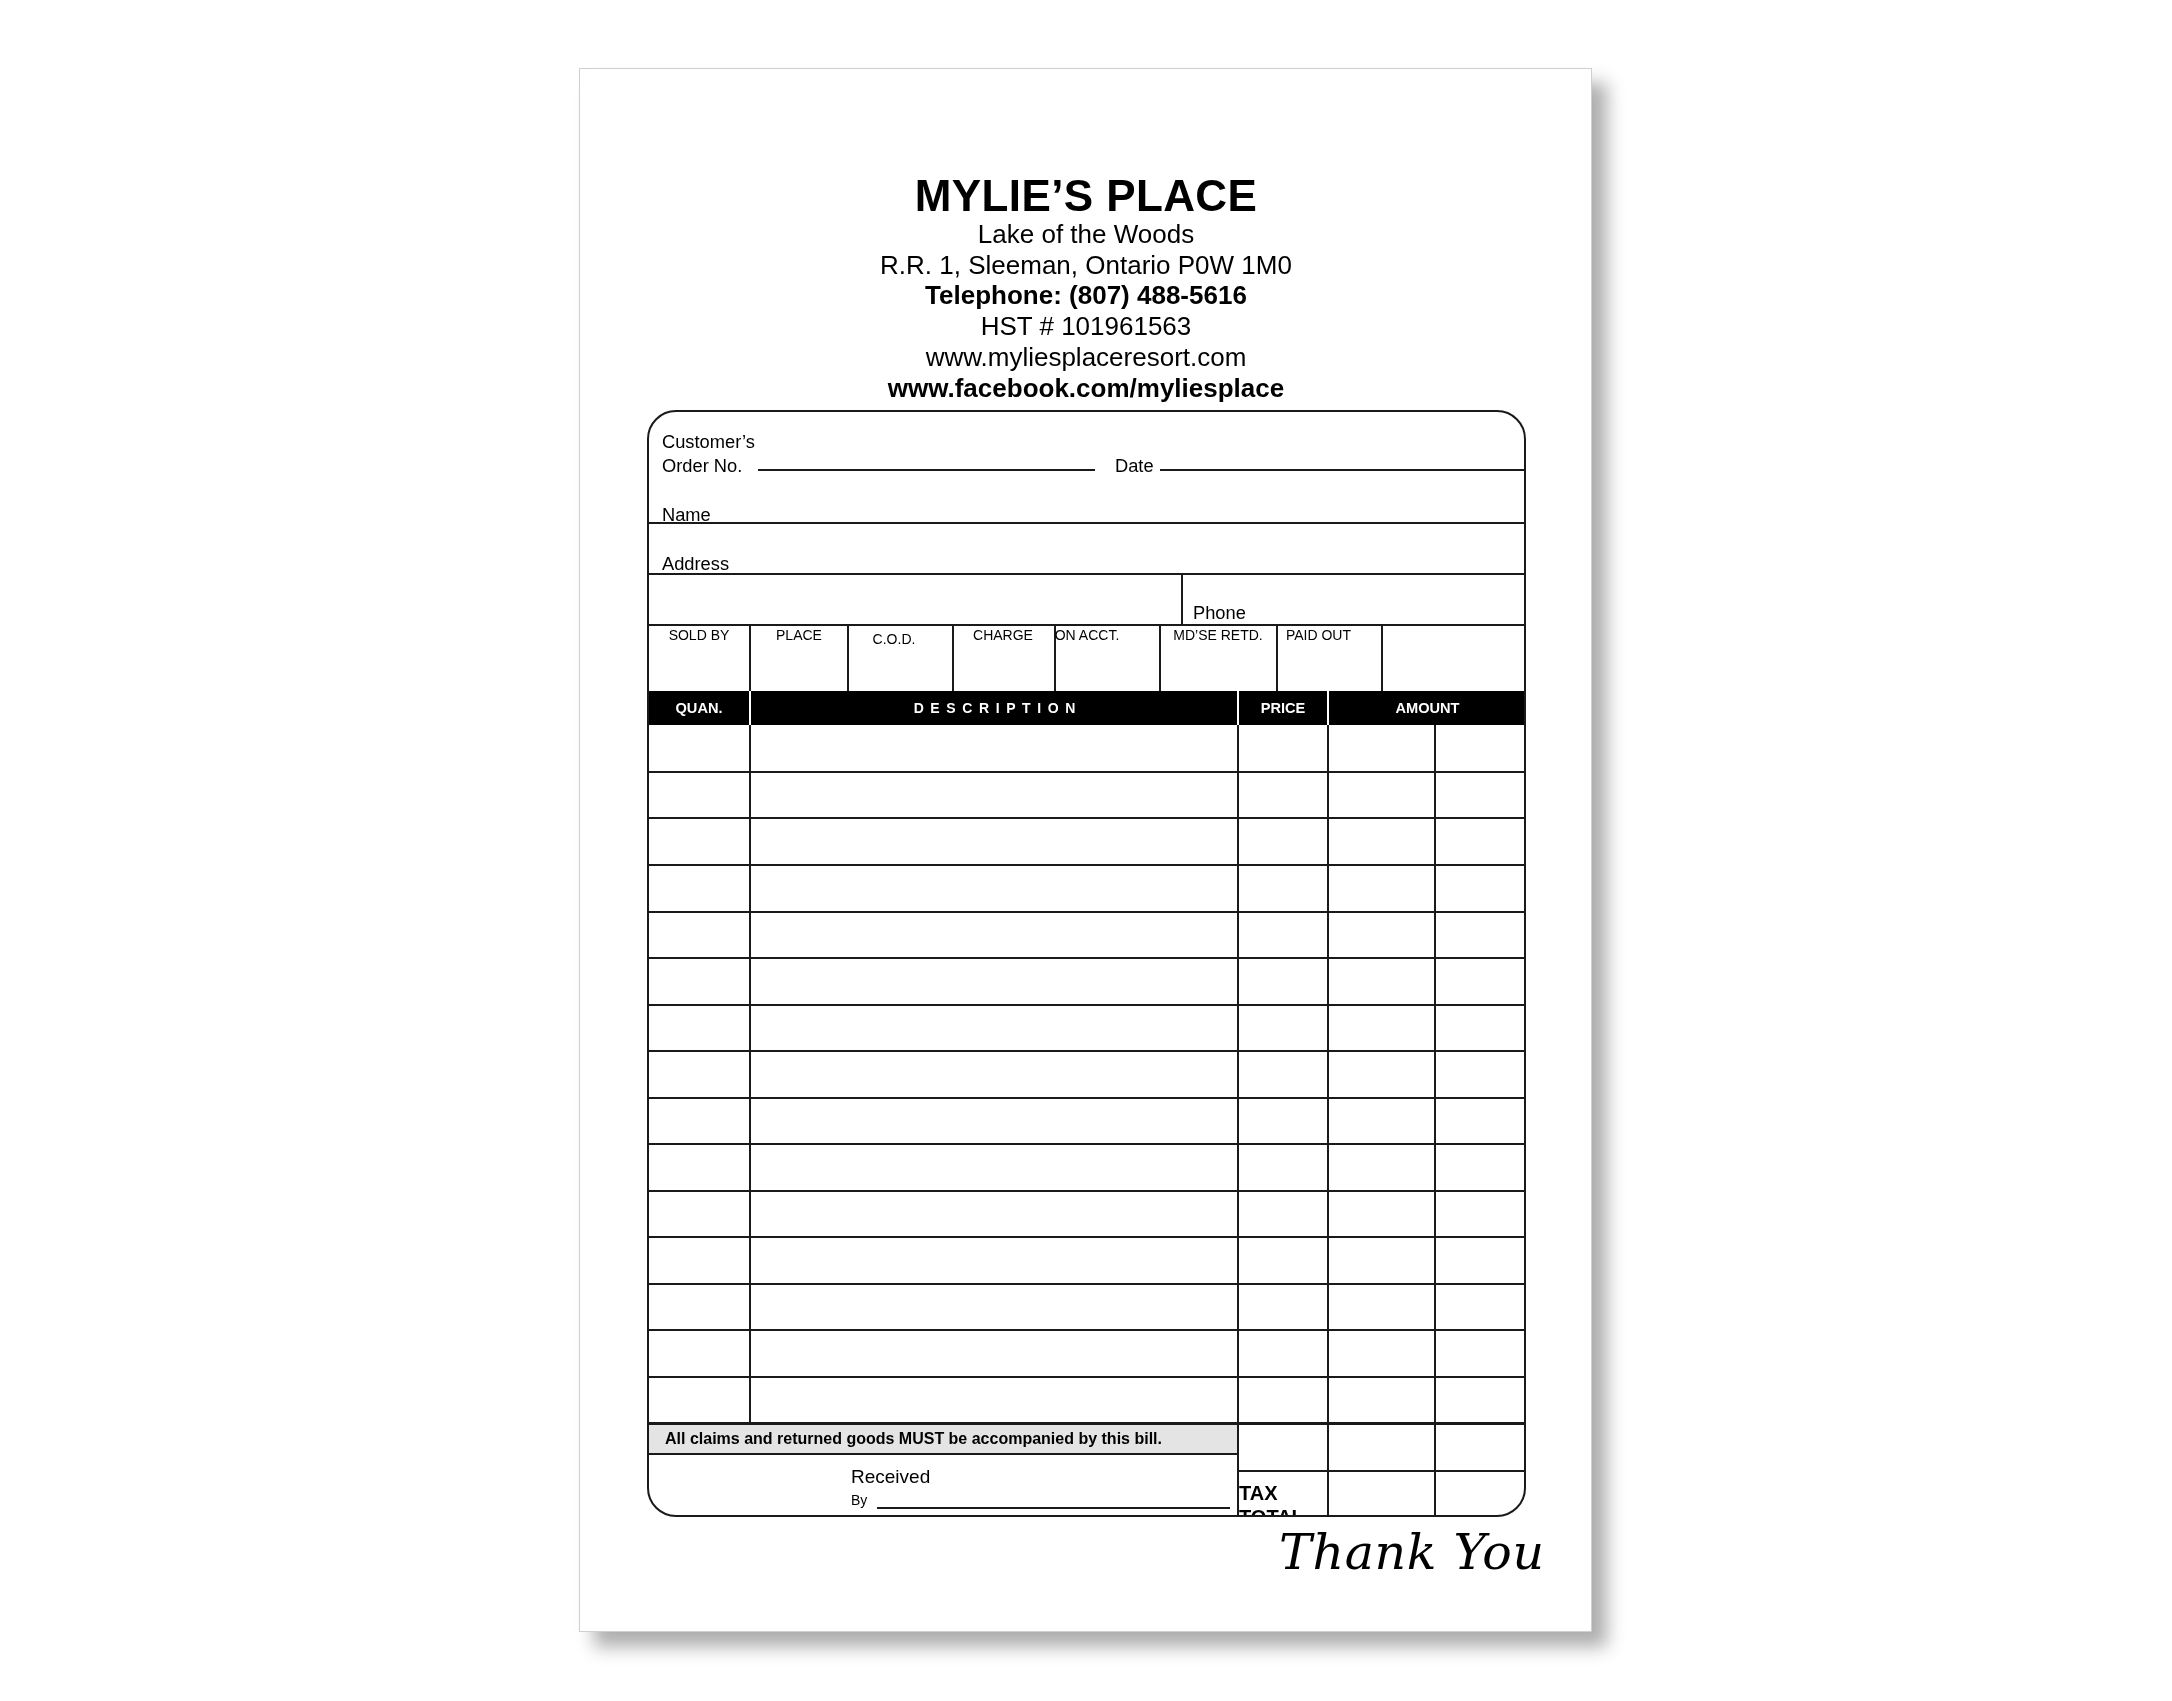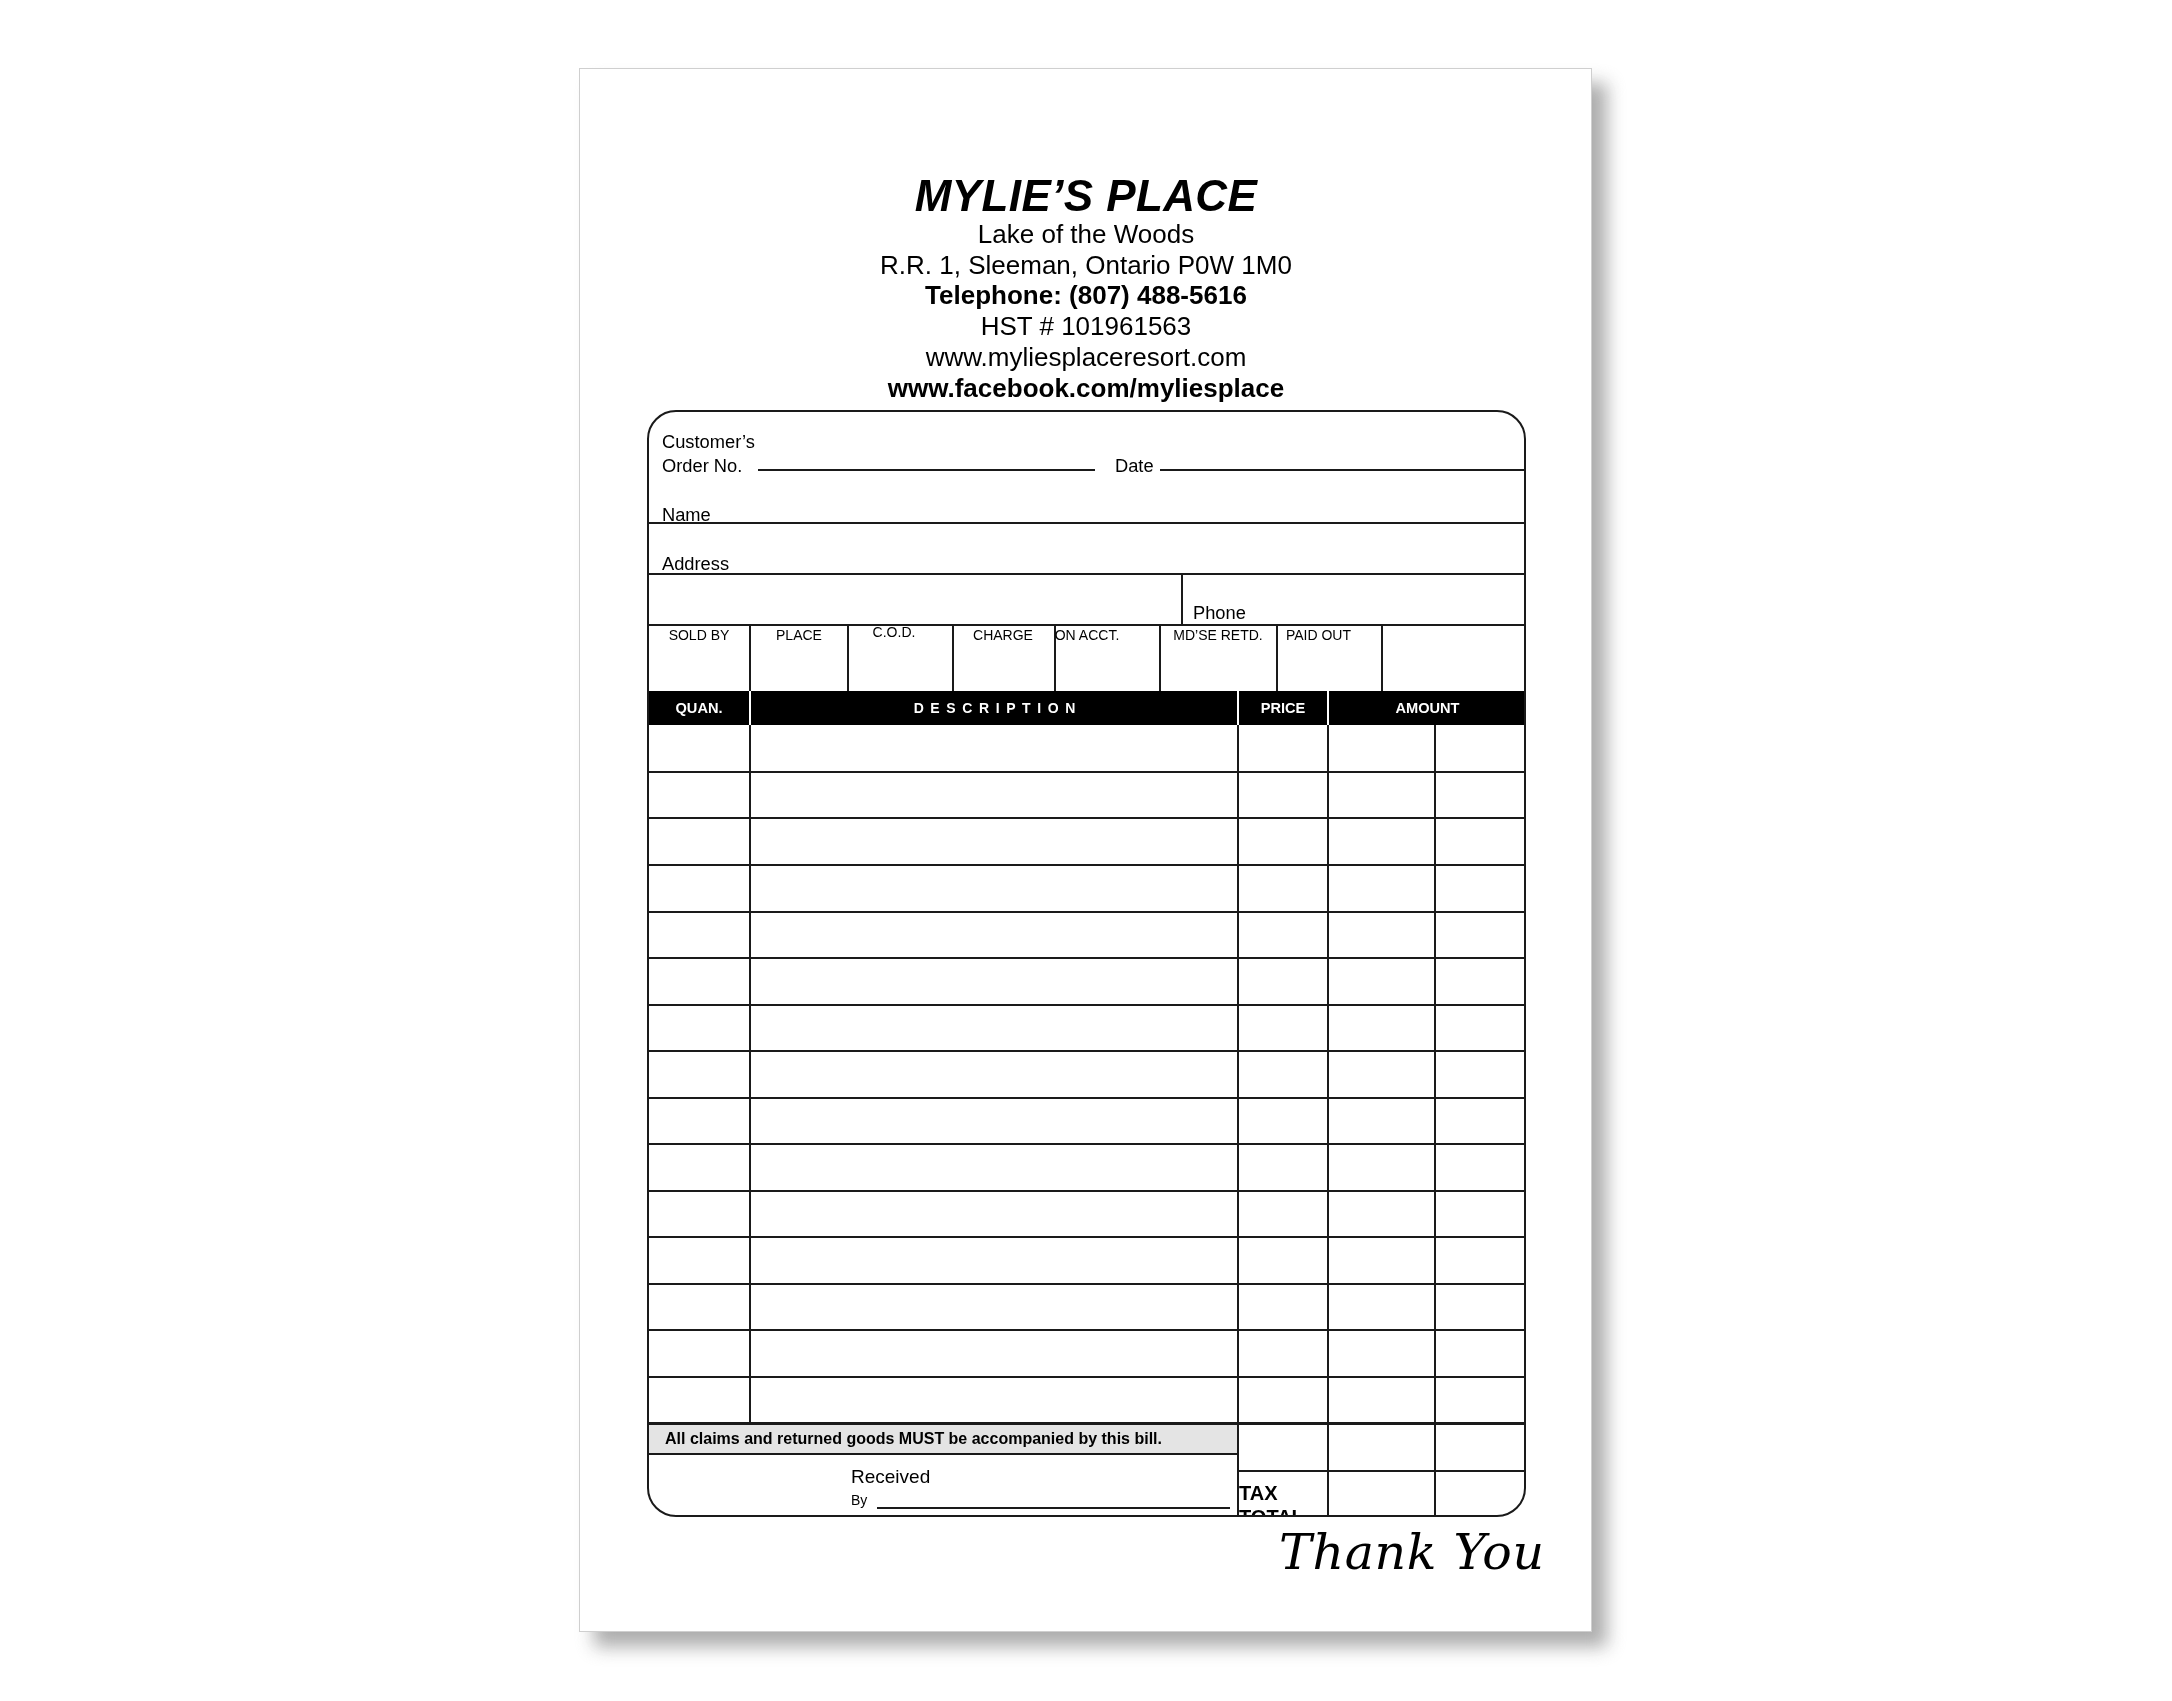--- a/index.html
+++ b/index.html
@@ -9,21 +9,21 @@
   .shadow {
     position: absolute; left: 594px; top: 83px; width: 1013px; height: 1564px;
     background: #a9a9a9; filter: blur(8.8px); opacity: 0.95;
   }
   .paper {
     position: absolute; left: 579px; top: 68px; width: 1013px; height: 1564px;
     background: #ffffff; border: 1.5px solid #cfcfcf;
   }
   .center-text { position: absolute; left: 0; width: 2172px; text-align: center; white-space: nowrap; line-height: 1; }
 
-  .title { top: 174px; font-size: 44px; font-weight: bold; letter-spacing: 0.4px; font-style: italic; }
+  .title { top: 174px; font-size: 44px; font-weight: bold; letter-spacing: 0.4px; }
   .line1 { top: 221px; font-size: 26px; }
   .line2 { top: 252px; font-size: 26px; }
   .line3 { top: 282px; font-size: 26px; font-weight: bold; }
   .line4 { top: 313px; font-size: 26px; }
   .line5 { top: 344px; font-size: 26px; }
   .line6 { top: 375px; font-size: 26px; font-weight: bold; }
 
   .form {
     position: absolute; left: 647px; top: 410px; width: 879px; height: 1107px;
     border: 2.2px solid #1a1a1a; border-radius: 29px; overflow: hidden; background: #fff;
@@ -76,21 +76,21 @@
   <div class="hline" style="left:0; top:161px; width:878px;"></div>
 
   <div class="vline" style="left:532px; top:161px; height:51px;"></div>
   <div class="lbl" style="left:544px; top:192px;">Phone</div>
   <div class="hline" style="left:0; top:212px; width:878px;"></div>
 
   <div class="small-lbl" style="left:0; top:216px; width:100px;">SOLD BY</div>
   <div class="vline" style="left:100px; top:212px; height:67px;"></div>
   <div class="small-lbl" style="left:102px; top:216px; width:96px;">PLACE</div>
   <div class="vline" style="left:198px; top:212px; height:67px;"></div>
-  <div class="small-lbl" style="left:199px; top:213px; width:92px;">C.O.D.</div>
+  <div class="small-lbl" style="left:199px; top:220px; width:92px;">C.O.D.</div>
   <div class="vline" style="left:303px; top:212px; height:67px;"></div>
   <div class="small-lbl" style="left:304px; top:216px; width:100px;">CHARGE</div>
   <div class="vline" style="left:405px; top:212px; height:67px;"></div>
   <div class="small-lbl" style="left:386px; top:216px; width:104px;">ON ACCT.</div>
   <div class="vline" style="left:510px; top:212px; height:67px;"></div>
   <div class="small-lbl" style="left:511px; top:216px; width:116px;">MD’SE RETD.</div>
   <div class="vline" style="left:627px; top:212px; height:67px;"></div>
   <div class="small-lbl" style="left:629px; top:216px; width:81px;">PAID OUT</div>
   <div class="vline" style="left:732px; top:212px; height:67px;"></div>
   <div class="small-lbl" style="left:733px; top:216px; width:145px;"></div>

